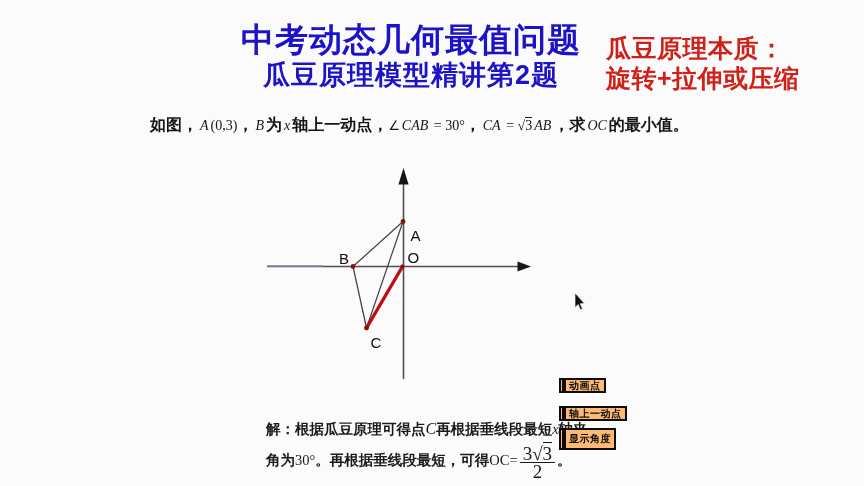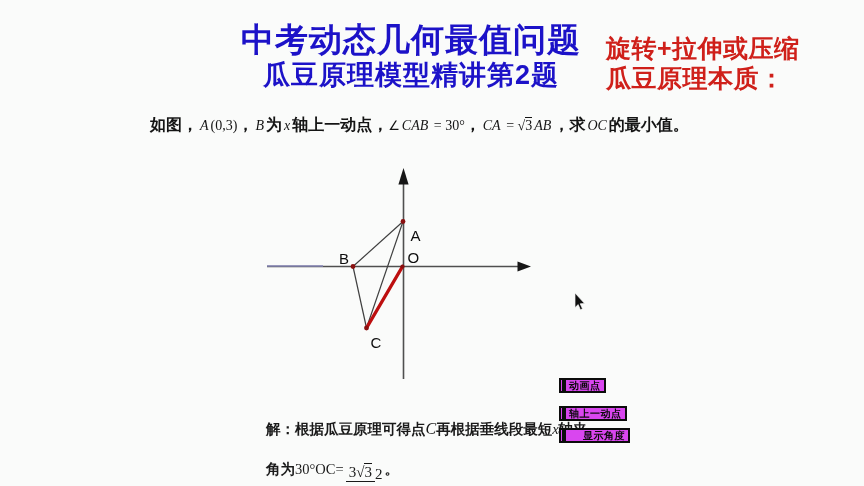--- a/index.html
+++ b/index.html
@@ -39,60 +39,60 @@
   .fig{position:absolute;left:0;top:0;width:864px;height:486px;}
   .fig text{font-family:"Liberation Sans",sans-serif;font-size:15px;fill:#0d0d0d;}
 
   
   .solution{
     position:absolute;left:266px;top:399px;width:360px;
     font-size:14.5px;color:#1a1a1a;font-family:"Liberation Serif",serif;
     font-weight:bold;
   }
   .solution .row{white-space:nowrap;line-height:27px;}
-  .solution .row2{margin-top:13px;display:flex;align-items:flex-end;}
+  .solution .row2{margin-top:4px;display:flex;align-items:flex-start;}
   .solution .mu{font-weight:normal;}
   .frac{
-    display:inline-flex;flex-direction:row;align-items:center;
-    font-size:15px;font-weight:normal;margin:0 2px;transform:translateY(-1px);
+    display:inline-flex;flex-direction:column;align-items:center;
+    font-size:19px;font-weight:normal;margin:0 2px;transform:translateY(-1px);
   }
   .frac .num{display:block;padding:0 3px 1px 3px;border-bottom:1.3px solid #1a1a1a;line-height:15px;}
   .frac .den{display:block;line-height:15px;padding-top:1px;}
 
   
   .gsp-btn{
     position:absolute;left:559px;box-sizing:border-box;
-    background:#d946ef;border:2px solid #0c0c0c;
+    background:#fdba74;border:2px solid #0c0c0c;
     display:flex;align-items:center;
     padding:0 3px 0 1px;cursor:pointer;
   }
   .gsp-btn .strip{width:4px;align-self:stretch;background:#0c0c0c;margin-right:3px;}
   .gsp-btn .lbl{
     font-size:10px;font-weight:bold;color:#0a0a0a;line-height:10px;
     letter-spacing:0.5px;white-space:nowrap;
   }
   #btn-animate{top:362px;height:15px;min-width:41px;}
   #btn-show-line{top:390px;height:15px;min-width:51px;}
-  #btn-show-angle{top:412px;height:15px;min-width:51px;gap:14px;}
+  #btn-show-angle{top:412px;height:22px;min-width:51px;}
 
   
   .cursor{position:absolute;left:574px;top:277px;width:12px;height:18px;}
 </style>
 </head>
 <body>
 
 <div class="stage">
 
   <div class="titles">
     <div class="title1">中考动态几何最值问题</div>
     <div class="title2">瓜豆原理模型精讲第2题</div>
   </div>
   <div class="side-note">
+    <div>瓜豆原理本质：</div>
     <div>旋转+拉伸或压缩</div>
-    <div>瓜豆原理本质：</div>
   </div>
 
   <div class="problem"><span class="cn">如图，</span><span class="mi">A</span><span class="mu">(0,3)</span><span class="cn">，</span><span class="mi">B</span><span class="cn">为</span><span class="mi">x</span><span class="cn">轴上一动点，</span><span class="sym">∠</span><span class="mi">CAB</span><span class="mu"> = 30°</span><span class="cn">，</span><span class="mi">CA</span><span class="mu"> = </span><span class="mu">√</span><span class="mu rad">3</span><span class="mi">AB</span><span class="cn">，求</span><span class="mi">OC</span><span class="cn">的最小值。</span></div>
 
   <svg class="fig" viewBox="0 0 864 486" xmlns="http://www.w3.org/2000/svg">
 
     <line x1="403.5" y1="165" x2="403.5" y2="363" stroke="#4f4f4f" stroke-width="1.6"></line>
     <polygon points="403.5,152 398.4,168.5 408.6,168.5" fill="#161616"></polygon>
     <line x1="267" y1="250.5" x2="519" y2="250.5" stroke="#4f4f4f" stroke-width="1.6"></line>
     <line x1="267" y1="250" x2="323" y2="250" stroke="#8484b4" stroke-width="1.4"></line>
@@ -113,20 +113,21 @@
     <text x="339" y="247.5">B</text>
     <text x="407.5" y="247">O</text>
     <text x="370.5" y="331.5">C</text>
   </svg>
 
   <div class="solution">
     <div class="row"><span class="cn">解：根据瓜豆原理可得点</span><span class="mi problem" style="position:static;font-style:italic;font-weight:normal;font-family:'Liberation Serif',serif">C</span><span class="cn">再根据垂线段最短</span><span style="font-style:italic;font-weight:normal">x</span><span class="cn">轴夹</span></div>
     <div class="row row2">
         <span class="cn">角为</span>
         <span class="mu">30°</span>
+        <span class="cn">。再根据垂线段最短，可得</span>
         <span class="mu">OC</span>
         <span class="mu"> = </span>
         <span class="frac">
           <span class="num"><span>3√</span><span class="rad">3</span></span>
           <span class="den">2</span>
         </span>
         <span class="cn">。</span>
       </div>
   </div>
 

